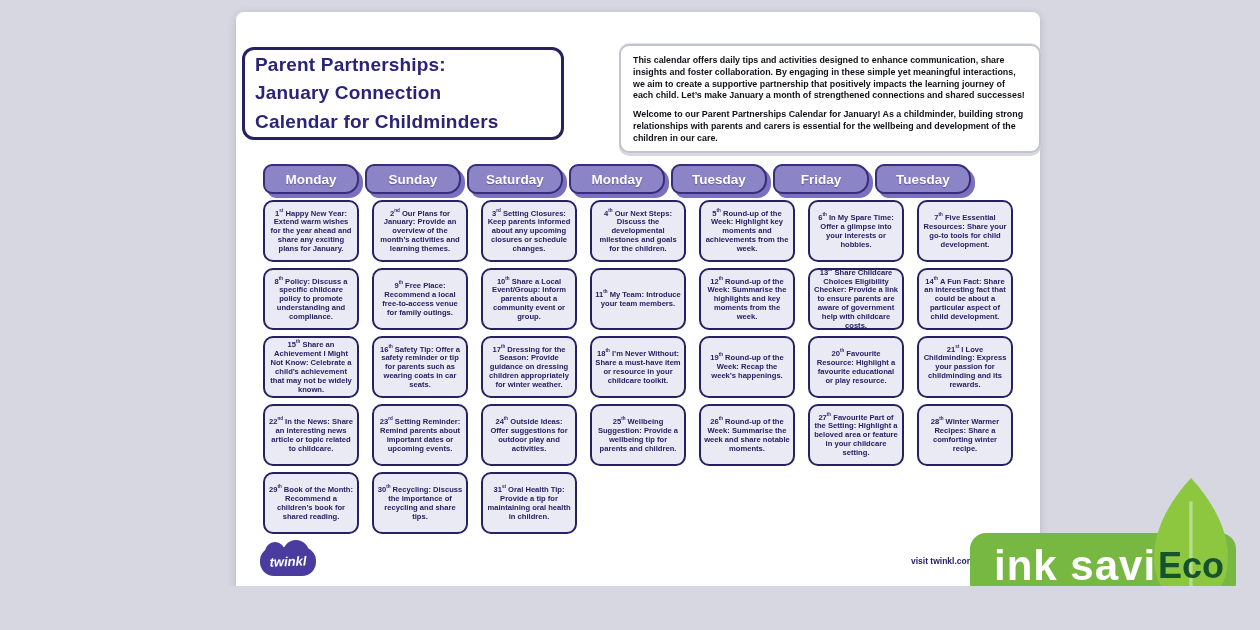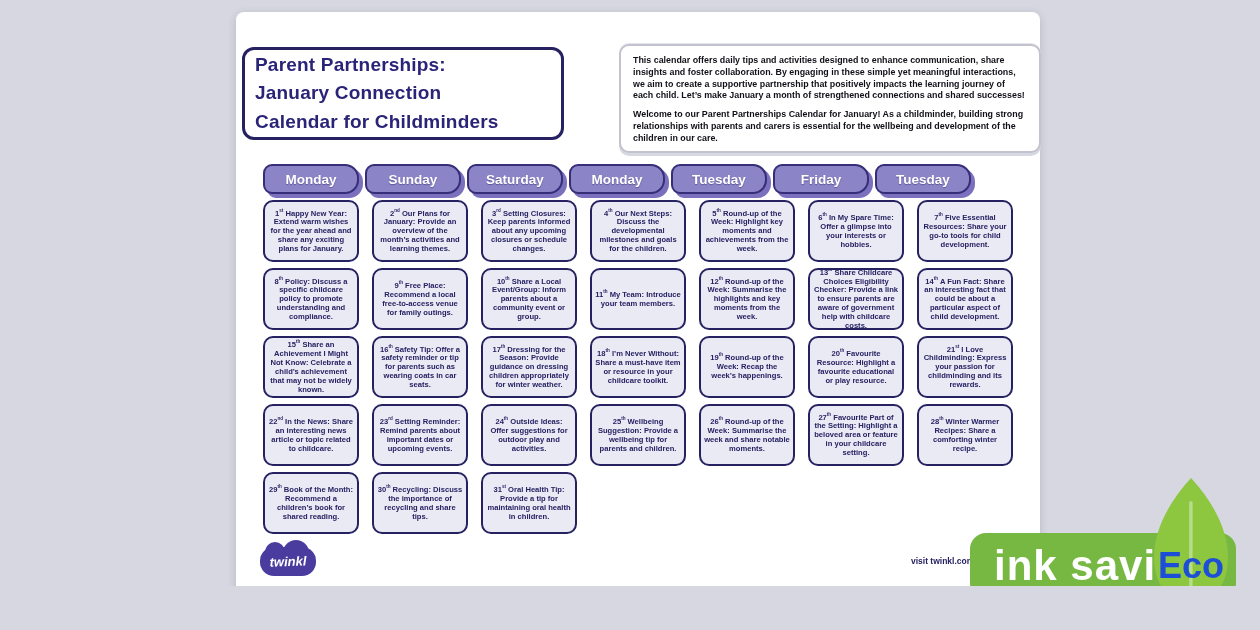--- a/index.html
+++ b/index.html
@@ -40,21 +40,21 @@
   .logo span{position:absolute;inset:0;display:flex;align-items:center;justify-content:center;color:#fff;
              font-weight:700;font-style:italic;font-size:13px;z-index:2;transform:rotate(-2deg);}
 
   .visit{position:absolute;left:903px;top:556px;font-size:8.5px;font-weight:700;color:var(--navy,#262262);z-index:1;}
 
   .eco-badge{position:absolute;left:962px;top:533px;width:266px;height:66px;background:var(--ecoGreen,#77b843);
              border-radius:16px;z-index:2;display:flex;align-items:center;}
   .eco-badge span{color:#fff;font-size:42px;font-weight:700;letter-spacing:1px;margin-left:24px;}
   .leaf-wrap{position:absolute;left:1140px;top:477px;width:86px;height:153px;z-index:3;}
   .eco-text{position:absolute;left:1140px;top:533px;width:86px;height:66px;display:flex;align-items:center;
-            justify-content:center;z-index:4;color:#1d4ed8;font-weight:700;font-size:36px;}
+            justify-content:center;z-index:4;color:#14532d;font-weight:700;font-size:36px;}
 </style>
 </head>
 <body>
 
 <div class="canvas">
 
   <div class="paper"></div>
 
   <div class="title-box">
     <h1>Parent Partnerships:

